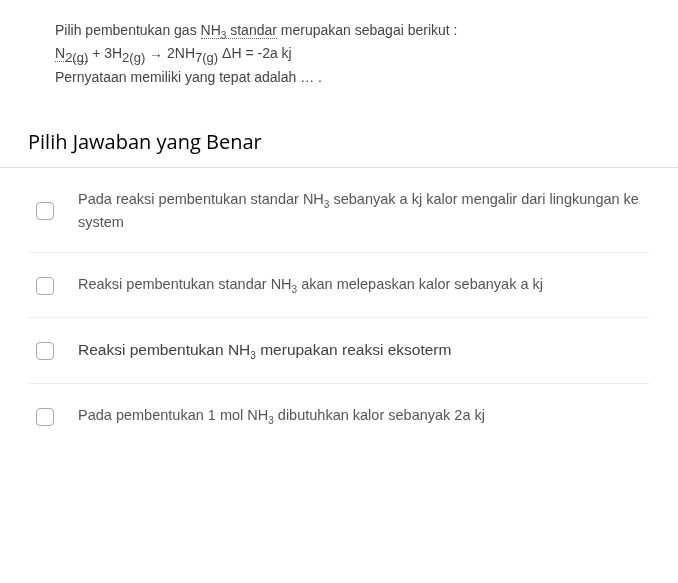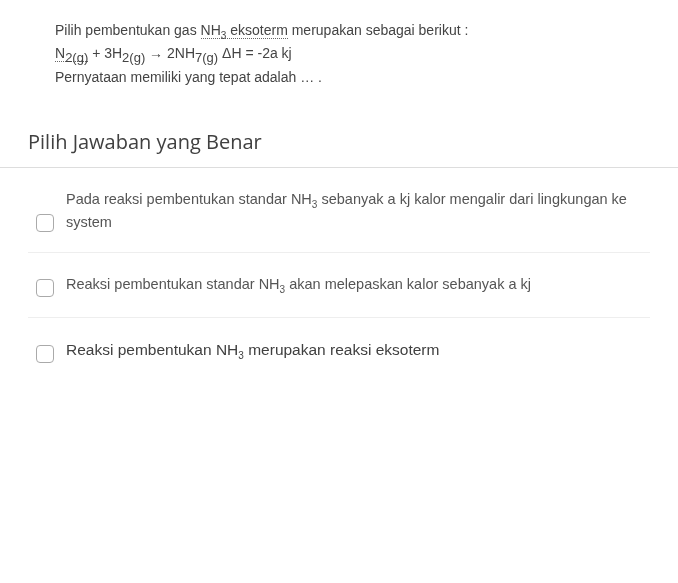--- a/index.html
+++ b/index.html
@@ -19,38 +19,38 @@
   }
   .question-block .dotted {
     border-bottom: 1px dotted #666;
     display: inline;
   }
   .sub { font-size: 10px; vertical-align: sub; }
   .sub2 { font-size: 13px; vertical-align: sub; }
   .instruction {
     font-family: "Segoe UI", "Open Sans", Arial, sans-serif;
     font-size: 20px;
-    color: #404040;
+    color: #000000;
     padding: 30px 0 12px 28px;
     font-weight: 400;
   }
   .divider {
     border: none;
     border-top: 1px solid #ddd;
     margin: 0;
   }
   .options {
     padding: 0 28px;
   }
   .option-row {
     display: flex;
-    align-items: flex-end;
+    align-items: center;
     padding: 20px 0 20px 8px;
     border-bottom: 1px solid #eee;
-    gap: 12px;
+    gap: 24px;
   }
   .option-row:last-child { border-bottom: none; }
   .checkbox {
     flex: 0 0 auto;
     width: 18px;
     height: 18px;
     border: 1.5px solid #aaa;
     border-radius: 4px;
     background: #fff;
     margin-top: 1px;
@@ -65,21 +65,21 @@
   .opt-c .option-text, .opt-e .option-text {
     font-size: 15.5px;
     color: #404040;
   }
 </style>
 </head>
 <body>
 
 <div class="question-block">
   <div>
-    <span>Pilih pembentukan gas </span><span class="dotted"><span>NH</span><span class="sub">3</span><span> eksoterm</span></span><span> merupakan sebagai berikut :</span>
+    <span>Pilih pembentukan gas </span><span class="dotted"><span>NH</span><span class="sub">3</span><span> standar</span></span><span> merupakan sebagai berikut :</span>
   </div>
   <div>
     <span class="dotted"><span>N</span><span class="sub2">2(g)</span></span><span>  +  3H</span><span class="sub2">2(g)</span><span>   →   2NH</span><span class="sub2">7(g)</span><span>       ΔH = -2a kj</span>
   </div>
   <div>Pernyataan  memiliki yang tepat adalah … .</div>
 </div>
 
 <div class="instruction">Pilih Jawaban yang Benar</div>
 <hr class="divider">
 
@@ -99,15 +99,21 @@
     </div>
   </div>
 
   <div class="option-row opt-c">
     <div class="checkbox"></div>
     <div class="option-text">
       <span>Reaksi pembentukan  NH</span><span class="sub">3</span><span> merupakan reaksi eksoterm</span>
     </div>
   </div>
 
+  <div class="option-row">
+    <div class="checkbox"></div>
+    <div class="option-text">
+      <span>Pada pembentukan  1 mol NH</span><span class="sub">3</span><span> dibutuhkan  kalor sebanyak 2a kj</span>
+    </div>
+  </div>
 
 
 </div>
 
 </body></html>

